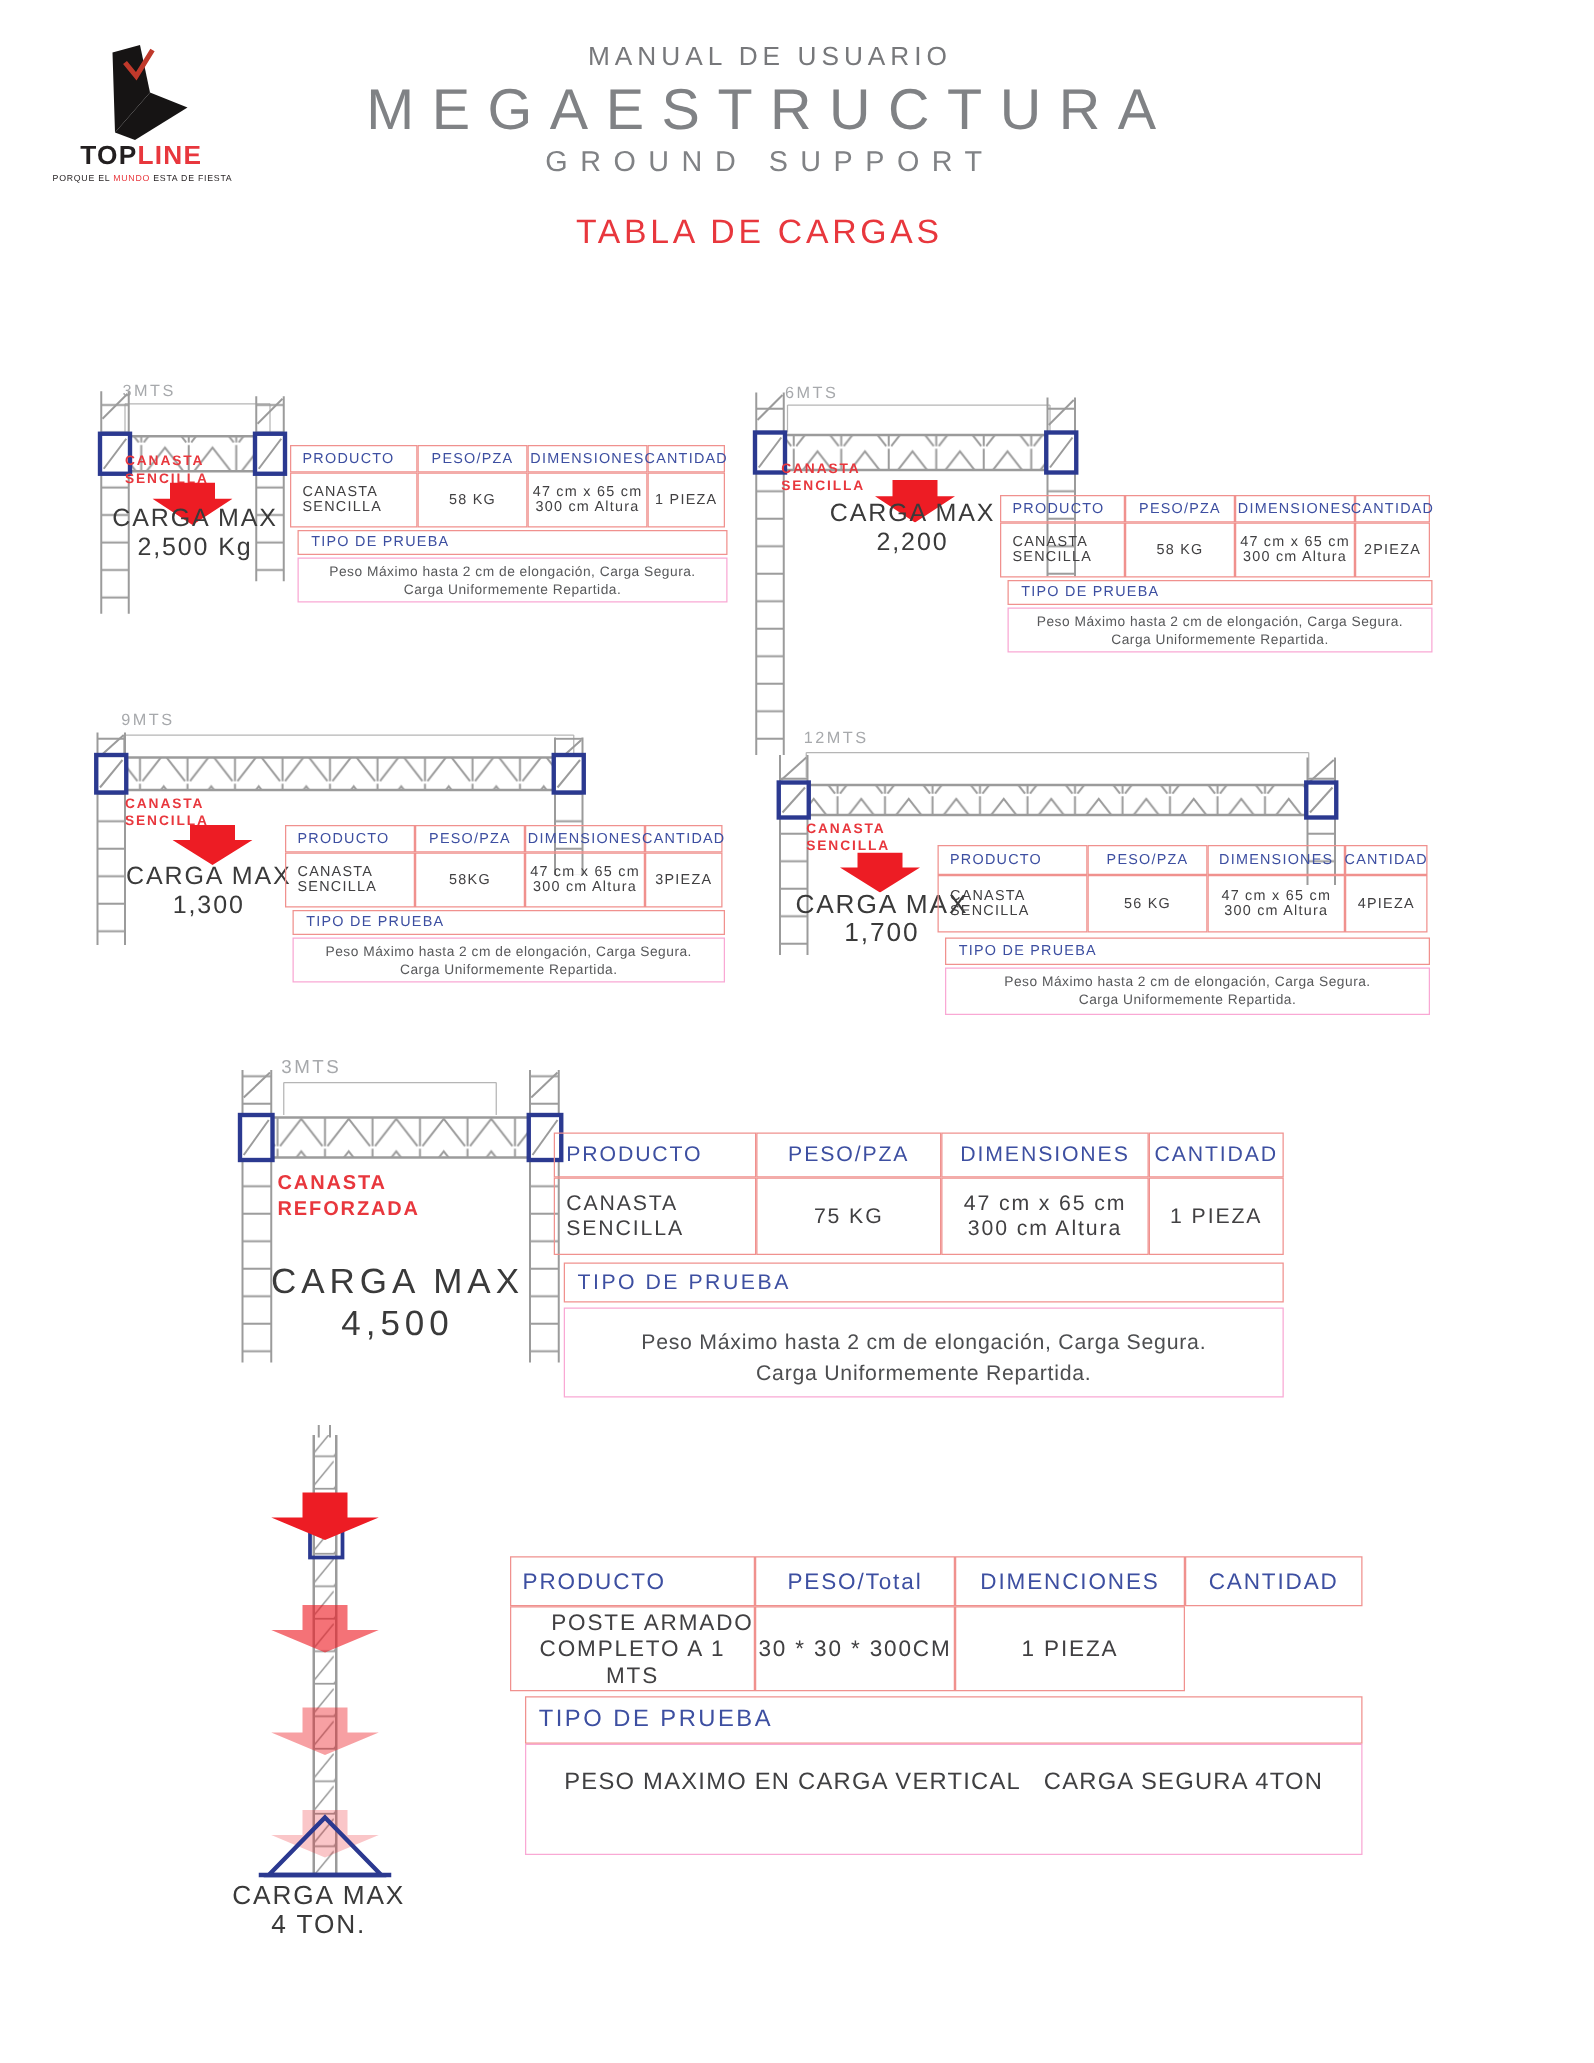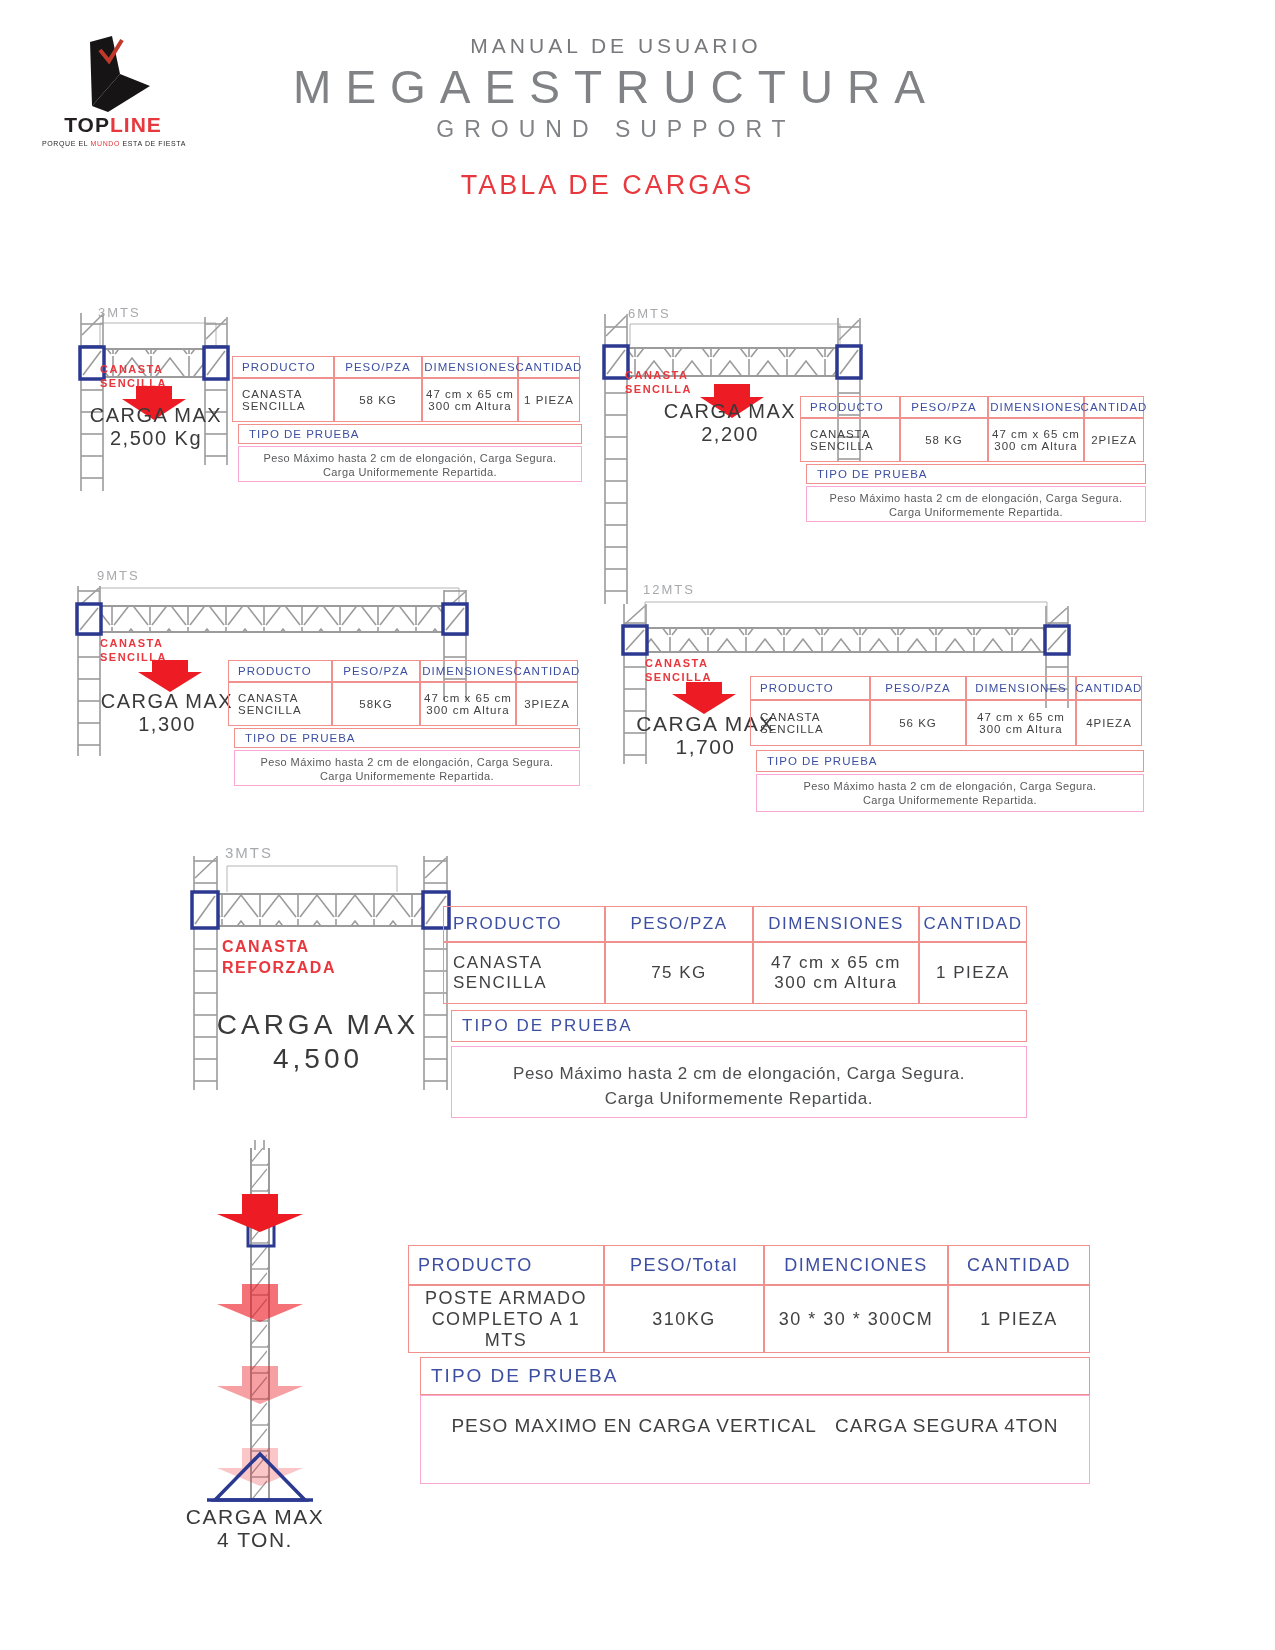--- a/index.html
+++ b/index.html
@@ -372,25 +372,24 @@
   </svg>
   <div class="abs carga" style="left:160px;top:1505px;width:190px;font-size:21px">
     <div>CARGA MAX</div>
     <div>4 TON.</div>
   </div>
   <div class="ltable big" style="left:408px;top:1245px;width:682px;grid-template-columns:196px 160px 184px 142px;grid-template-rows:40px 68px">
     <div class="cell c-head first">PRODUCTO</div>
     <div class="cell c-head">PESO/Total</div>
     <div class="cell c-head">DIMENCIONES</div>
     <div class="cell c-head">CANTIDAD</div>
-    <div class="cell c-data" style="align-items:center;text-align:center;padding-left:0">
+    <div class="cell c-data" style="align-items:flex-end;text-align:center;padding-left:0">
         <span>POSTE ARMADO</span>
         <span>COMPLETO A 1 MTS</span>
       </div>
-    <div class="cell c-data">310KG</div>
     <div class="cell c-data">30 * 30 * 300CM</div>
     <div class="cell c-data">1 PIEZA</div>
   </div>
   <div class="tipo big" style="left:420px;top:1357px;width:670px;height:38px">TIPO DE PRUEBA</div>
   <div class="descbox big" style="left:420px;top:1395px;width:670px;height:89px">
     <div class="pre">PESO MAXIMO EN CARGA VERTICAL   CARGA SEGURA 4TON</div>
   </div>
 
 </div>
 

